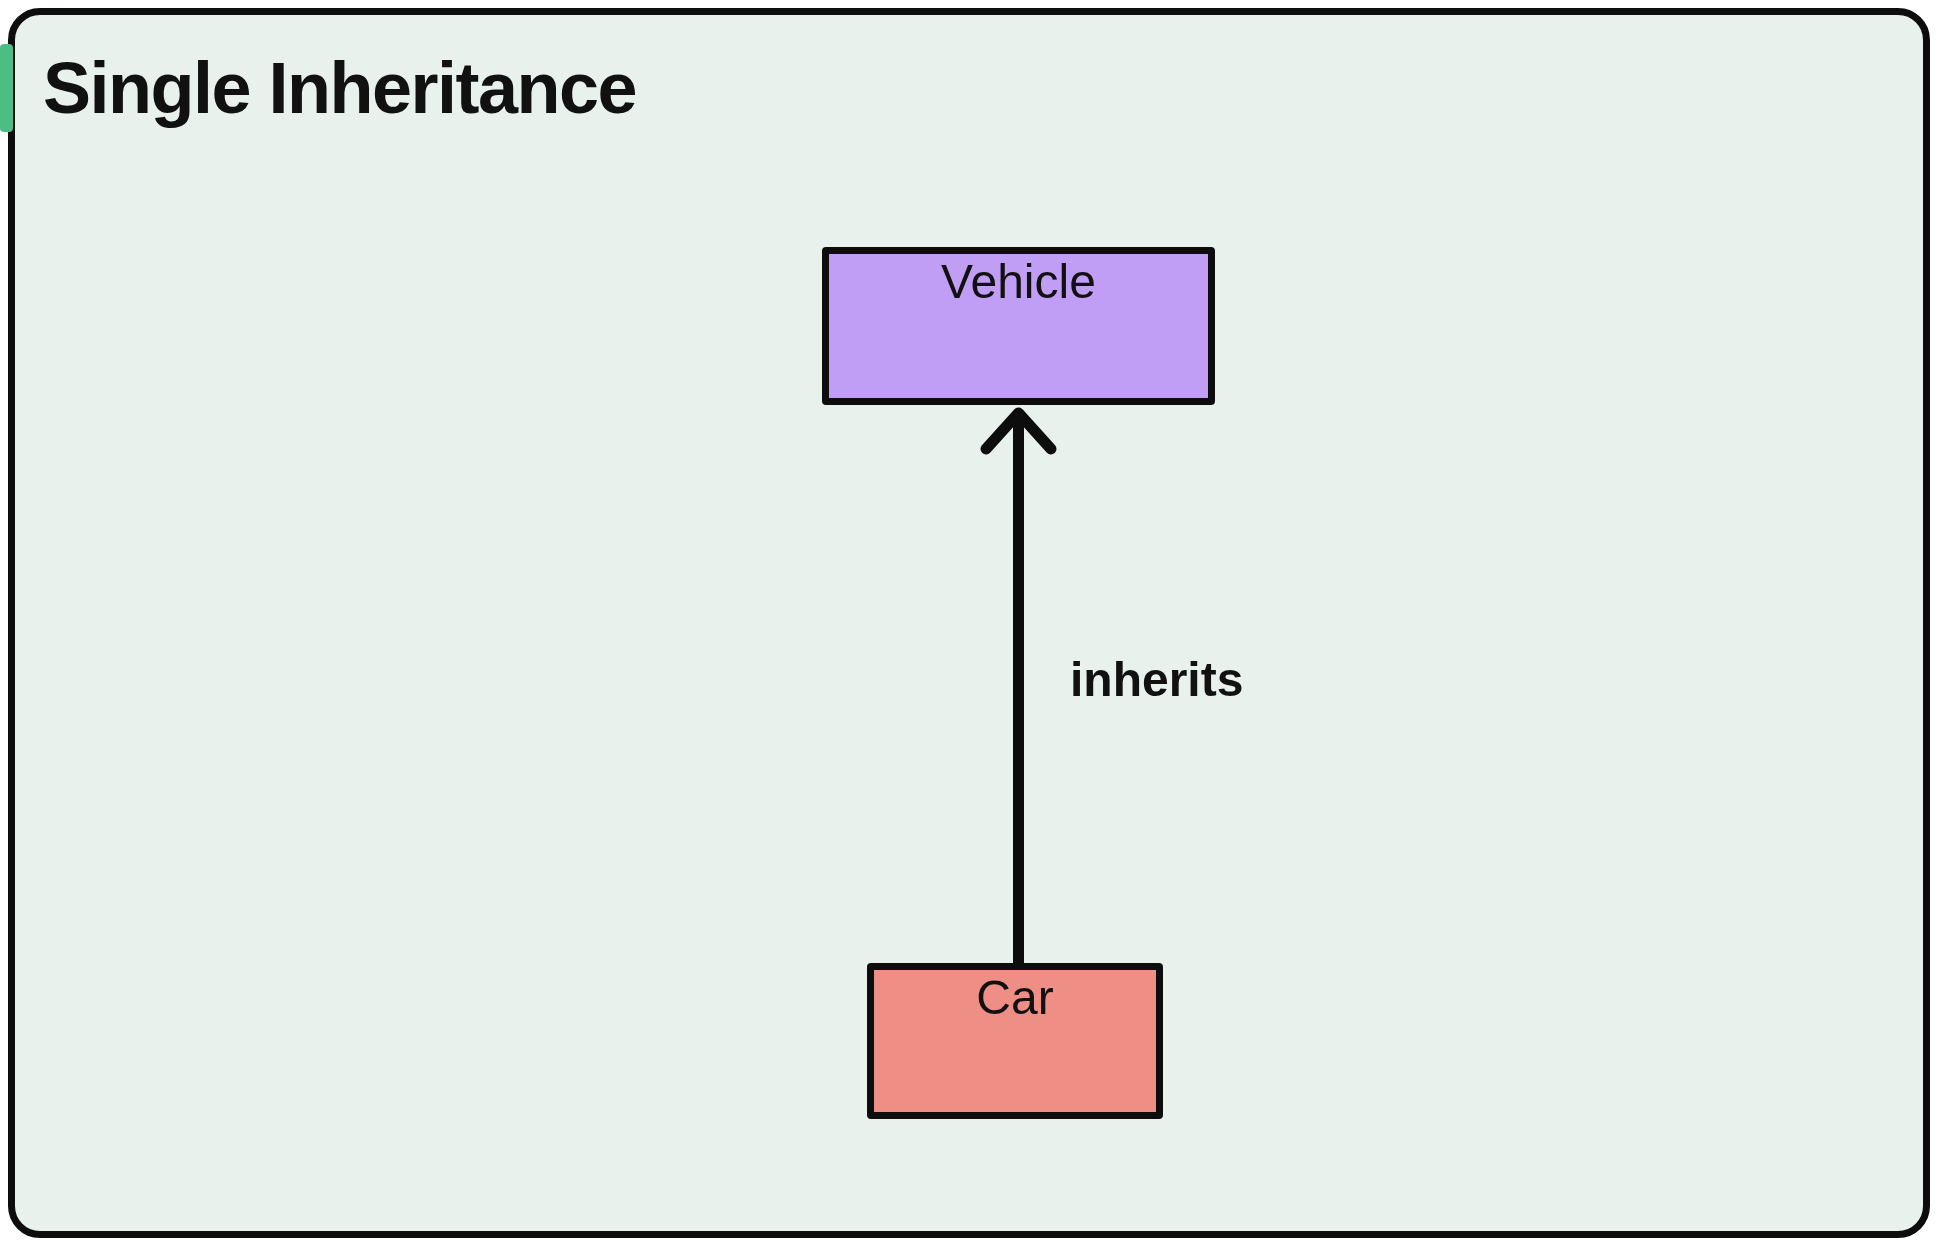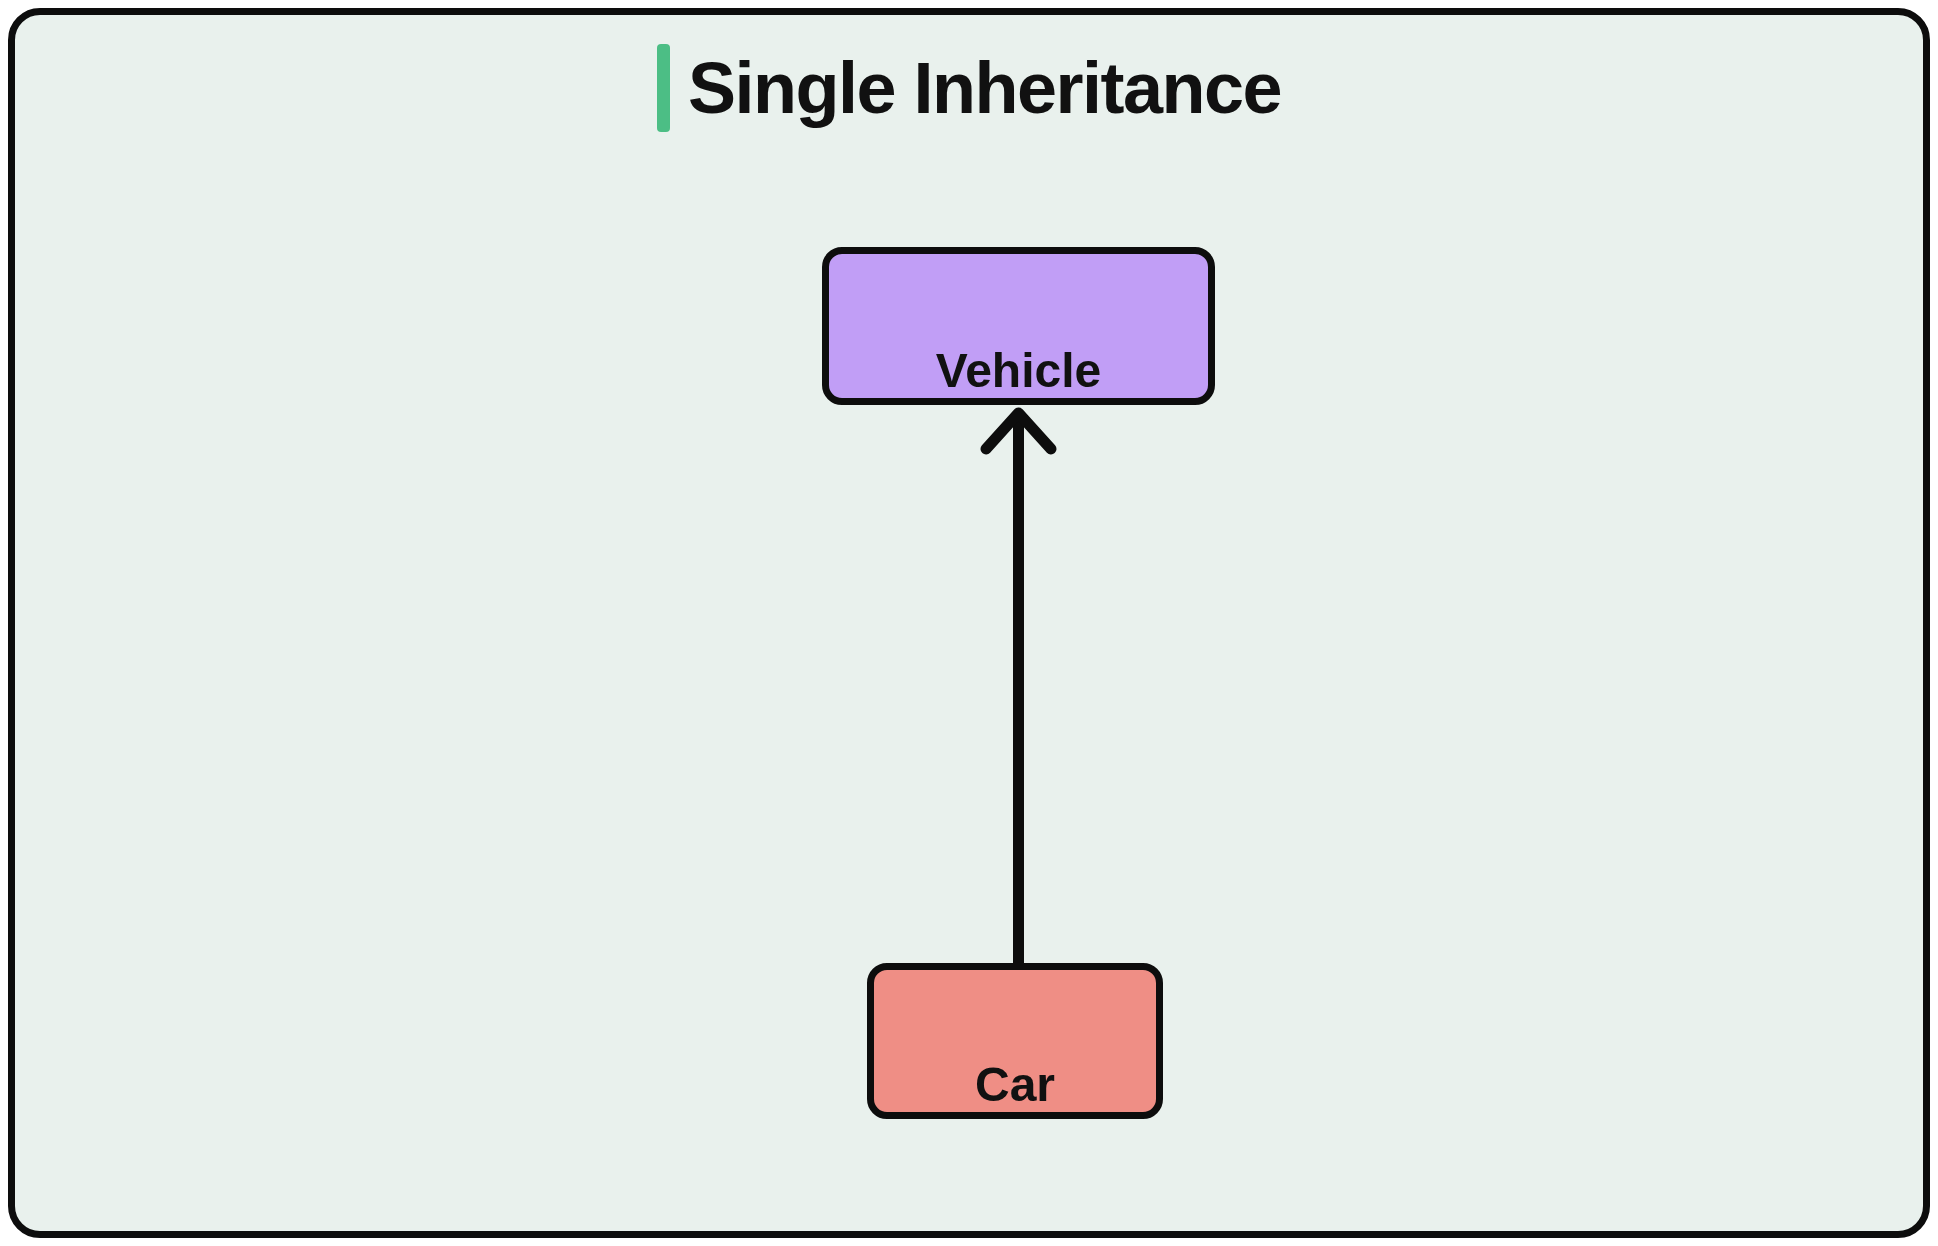--- a/index.html
+++ b/index.html
@@ -24,23 +24,22 @@
     position:absolute;
     inset:8px;
     background:var(--canvas-bg);
     border:7px solid var(--outline);
     border-radius:32px;
   }
   .title-row{
     position:absolute;
     left:0;right:0;top:42px;
     display:flex;
-    justify-content:center;
     align-items:center;
-    gap:18px;
+    gap:30px;
   }
   .accent-bar{
     width:13px;height:88px;
     border-radius:4px;
     background:var(--accent);
     flex:0 0 auto;
   }
   .page-title{
     font-size:72px;
     font-weight:700;
@@ -50,26 +49,26 @@
   }
   .edges{
     position:absolute;
     left:0;top:0;
     width:1938px;height:1246px;
     pointer-events:none;
   }
   .node{
     position:absolute;
     display:flex;
-    align-items:flex-end;
+    align-items:flex-start;
     justify-content:center;
     border:7px solid var(--outline);
-    border-radius:20px;
+    border-radius:4px;
     font-size:48px;
-    font-weight:700;
+    font-weight:400;
     color:var(--text);
   }
   .node-parent{
     left:822px;top:247px;
     width:393px;height:158px;
     background:var(--parent-fill);
   }
   .node-child{
     left:867px;top:963px;
     width:296px;height:156px;
@@ -102,14 +101,15 @@
   </svg>
 
   <div class="node node-parent">
     <span>Vehicle</span>
   </div>
 
   <div class="node node-child">
     <span>Car</span>
   </div>
 
+  <div class="edge-label">inherits</div>
 
 </div>
 
 </body></html>

